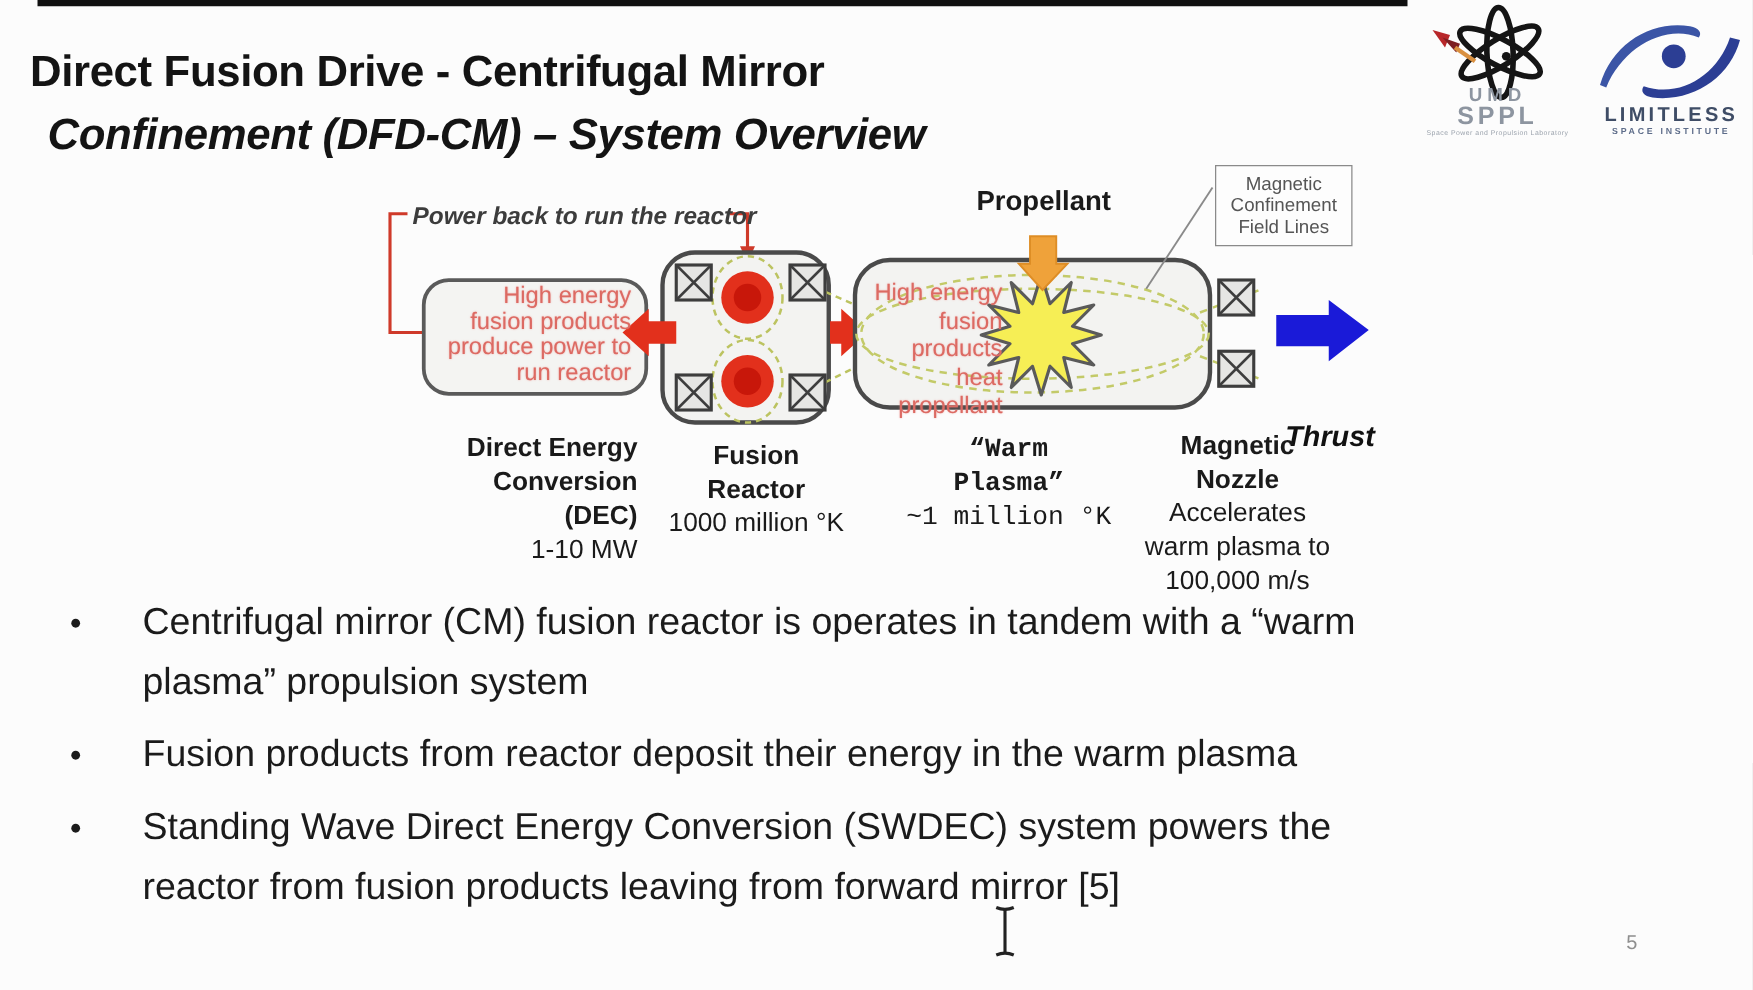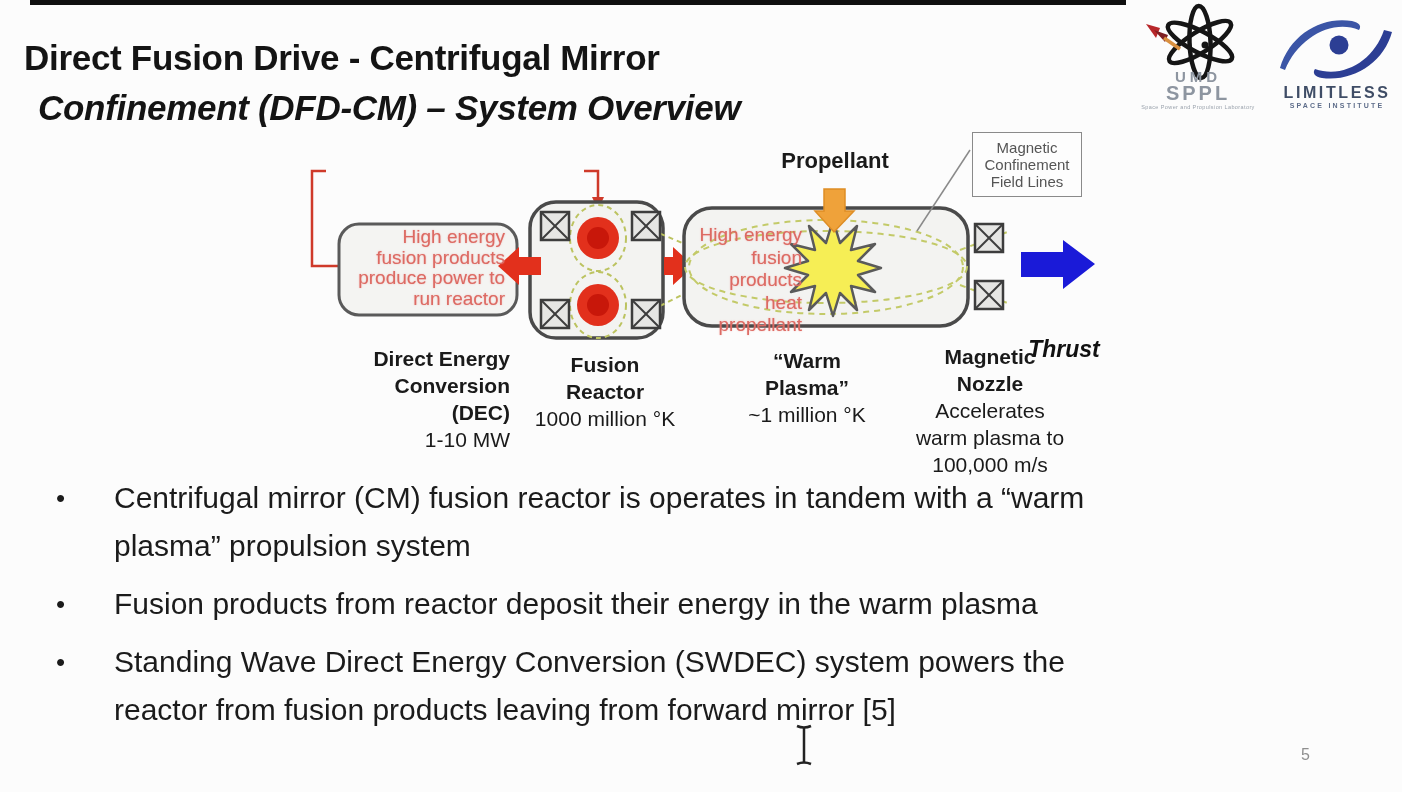--- a/index.html
+++ b/index.html
@@ -33,21 +33,21 @@
   #propellant{left:770px;top:148px;width:130px;font-size:22px;font-weight:bold;color:#1a1a1a;text-align:center;}
   #field-callout{left:972px;top:132px;width:104px;border:1.5px solid #8a8a8a;background:rgba(253,253,253,.95);
     font-size:15px;line-height:17px;color:#555;text-align:center;padding:6px 2px;}
   #thrust{left:1012px;top:296px;width:104px;font-size:23px;font-weight:bold;font-style:italic;color:#111;text-align:center;margin-top:40px;}
 
   .stage{text-align:center;}
   .stage-title{font-size:21px;line-height:27px;font-weight:bold;color:#1a1a1a;}
   .stage-sub{font-size:21px;line-height:27px;font-weight:normal;color:#1a1a1a;}
   #stage-dec{left:310px;top:345px;width:200px;text-align:right;}
   #stage-reactor{left:505px;top:351px;width:200px;}
-  #stage-warm{left:707px;top:347px;width:200px;}
+  #stage-warm{left:707px;top:347px;width:200px;font-family:Liberation Mono, monospace;}
   #stage-nozzle{left:890px;top:343px;width:200px;}
 
   
   #bullets{left:56px;top:474px;width:1300px;list-style:none;margin:0;padding:0;}
   .bullet{display:flex;margin-bottom:10px;}
   .bullet-marker{width:58px;font-size:26px;line-height:48px;color:#1b1b1b;flex:0 0 58px;}
   .bullet-text{font-size:30px;line-height:48px;color:#1b1b1b;}
 
   #pagenum{left:1301px;top:746px;width:30px;font-size:16px;color:#8f8f8f;}
 
@@ -171,20 +171,21 @@
 
     <polygon points="1021,252 1063,252 1063,240 1095,264 1063,289 1063,277 1021,277" fill="#1a1ad8"></polygon>
 
     <g stroke="#222" stroke-width="2.5" fill="none">
       <path d="M 797 726 Q 804 729 811 726"></path>
       <path d="M 804 728 L 804 762"></path>
       <path d="M 797 764 Q 804 761 811 764"></path>
     </g>
   </svg>
 
+  <div id="power-back" class="abs">Power back to run the reactor</div>
   <div id="dec-text" class="abs preline">High energy
 fusion products
 produce power to
 run reactor</div>
   <div id="warm-text" class="abs preline">High energy
 fusion
 products heat
 propellant</div>
   <div id="propellant" class="abs">Propellant</div>
   <div id="field-callout" class="abs preline">Magnetic

